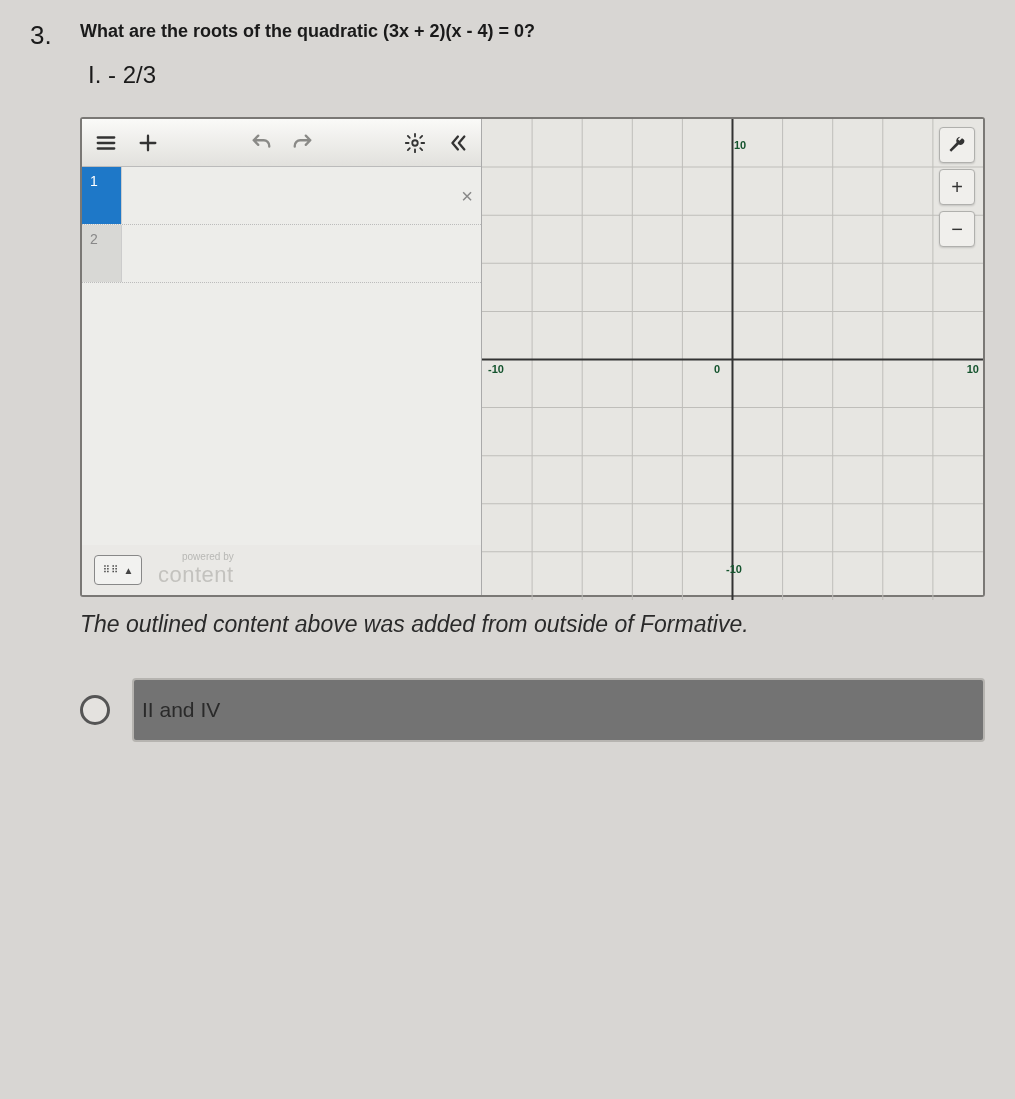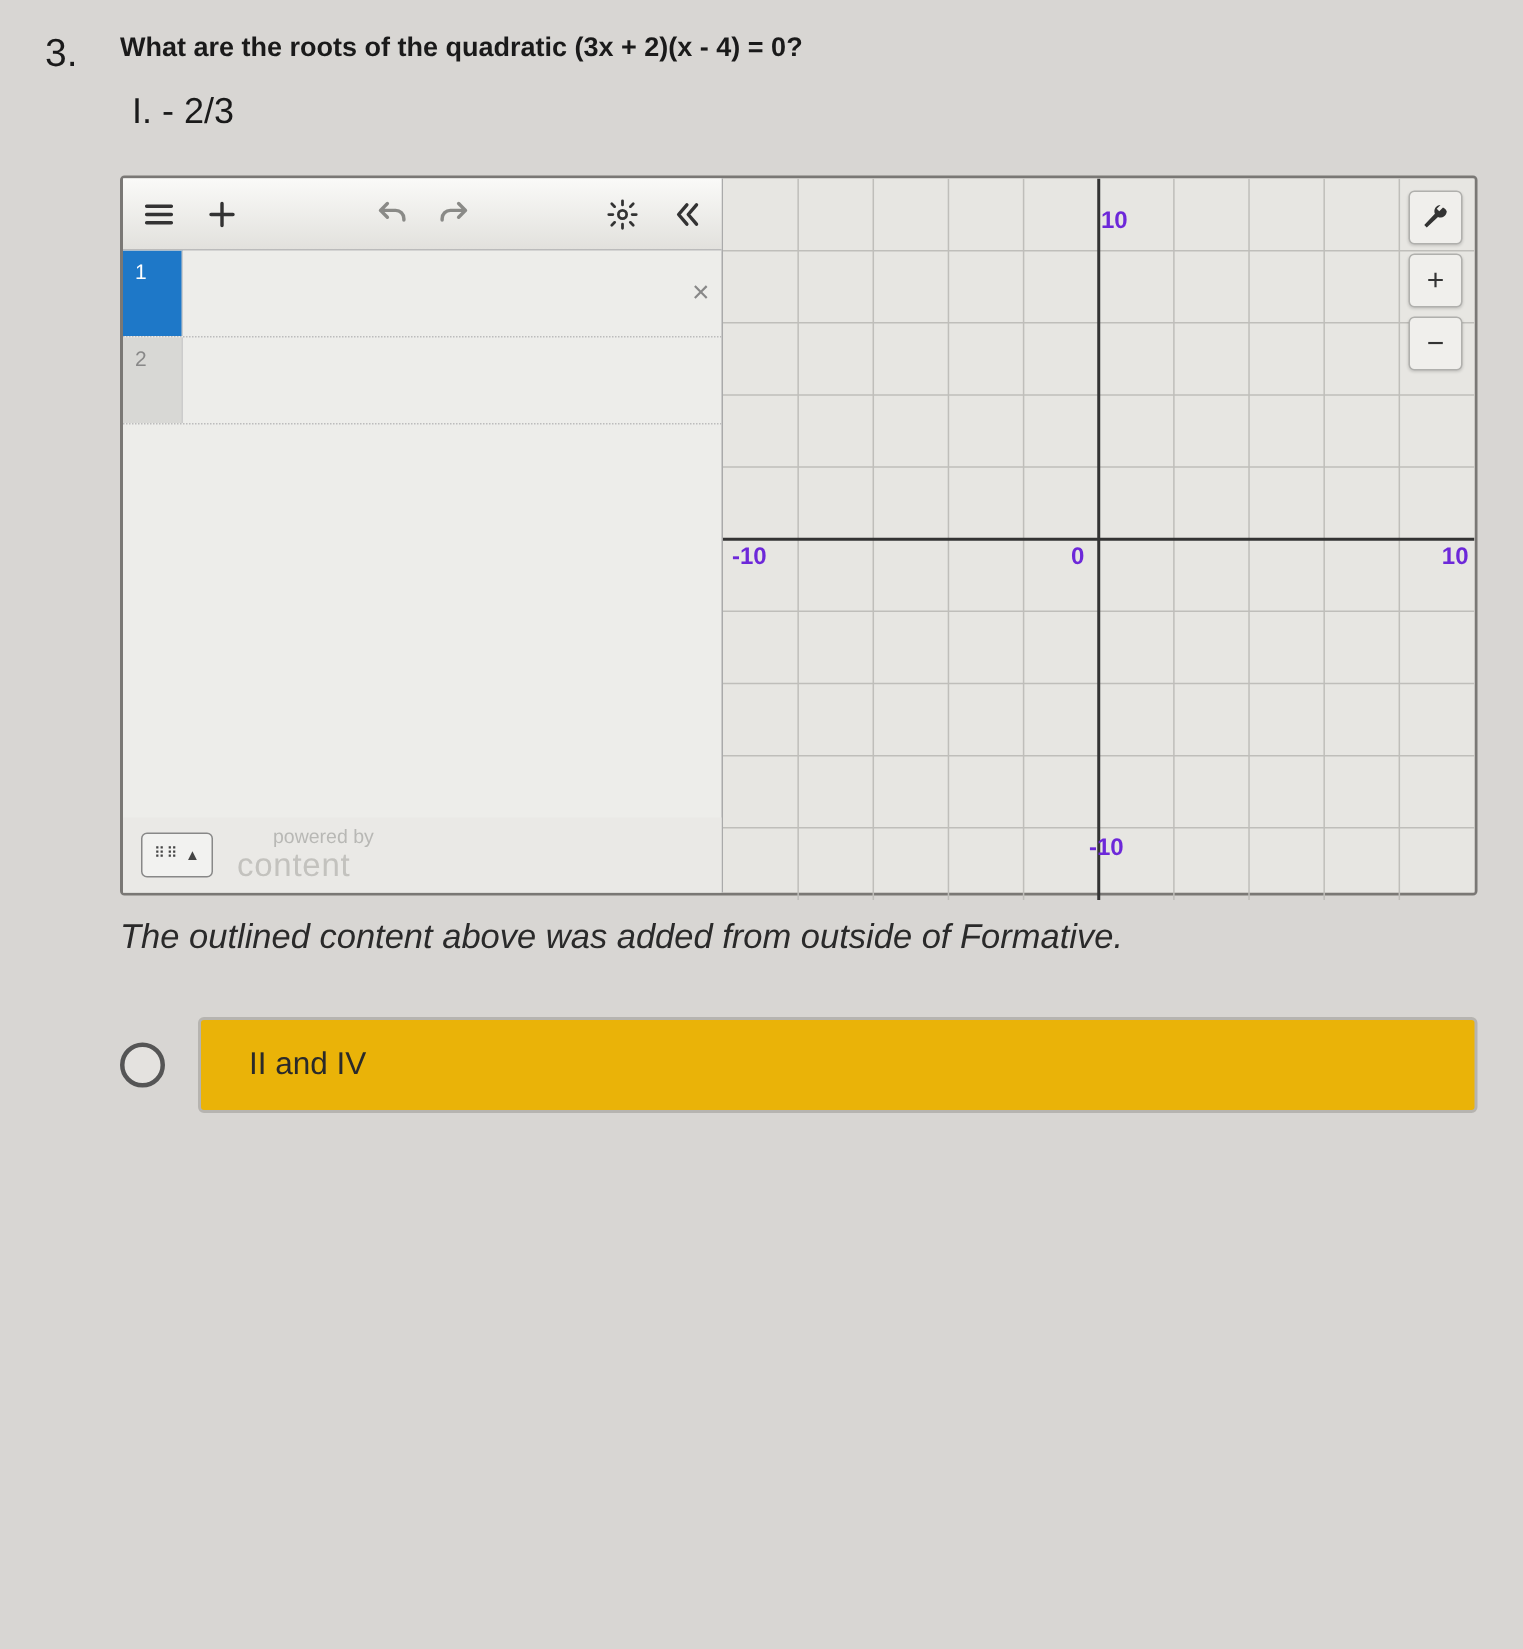--- a/index.html
+++ b/index.html
@@ -94,33 +94,33 @@
   .kbd {
     width: 48px; height: 30px;
     border: 1px solid #888;
     border-radius: 4px;
     background: #f2f2f0;
     display: flex; align-items:center; justify-content:center;
     gap: 4px;
   }
   .kbd .dots { font-size: 10px; line-height:6px; color:#444; letter-spacing:1px;}
   .kbd .tri { font-size: 10px; color:#444; }
-  .pow { font-size: 13px; color: #b8b8b5; line-height: 1; padding-left: 24px; }
+  .pow { font-size: 10px; color: #b8b8b5; line-height: 1; padding-left: 24px; }
   .brand { font-size: 22px; color: #c3c2be; letter-spacing: 0.5px; }
 
   .graph {
     flex: 1;
     position: relative;
     background: #e7e6e2;
   }
   .grid {
     position: absolute; inset:0;
     display:block;
   }
-  .axislabel { position:absolute; font-size:16px; color:#6d28d9; font-weight:700; }
+  .axislabel { position:absolute; font-size:11px; color:#14532d; font-weight:700; }
 
   .graphtools {
     position: absolute;
     right: 8px; top: 8px;
     display: flex; flex-direction: column; gap: 6px;
   }
   .gbtn {
     width: 36px; height: 36px;
     background: #f0efec;
     border: 1px solid #b0b0ad;
@@ -148,23 +148,23 @@
     width: 30px; height: 30px;
     border: 3px solid #555;
     border-radius: 50%;
     background: #e4e2df;
     cursor:pointer;
   }
   .answer-box {
     flex: 1;
     border: 2px solid #b6b4b0;
     border-radius: 4px;
-    padding: 18px 32px;
+    padding: 18px 8px;
     font-size: 21px;
-    background: #eab308;
+    background: #737373;
     color: #2a2a2a;
   }
 </style>
 </head>
 <body>
 
 <div class="question-row">
   <div class="qnum">3.</div>
   <div class="qbody">
     <div class="prompt">What are the roots of the quadratic (3x + 2)(x - 4) = 0?</div>

